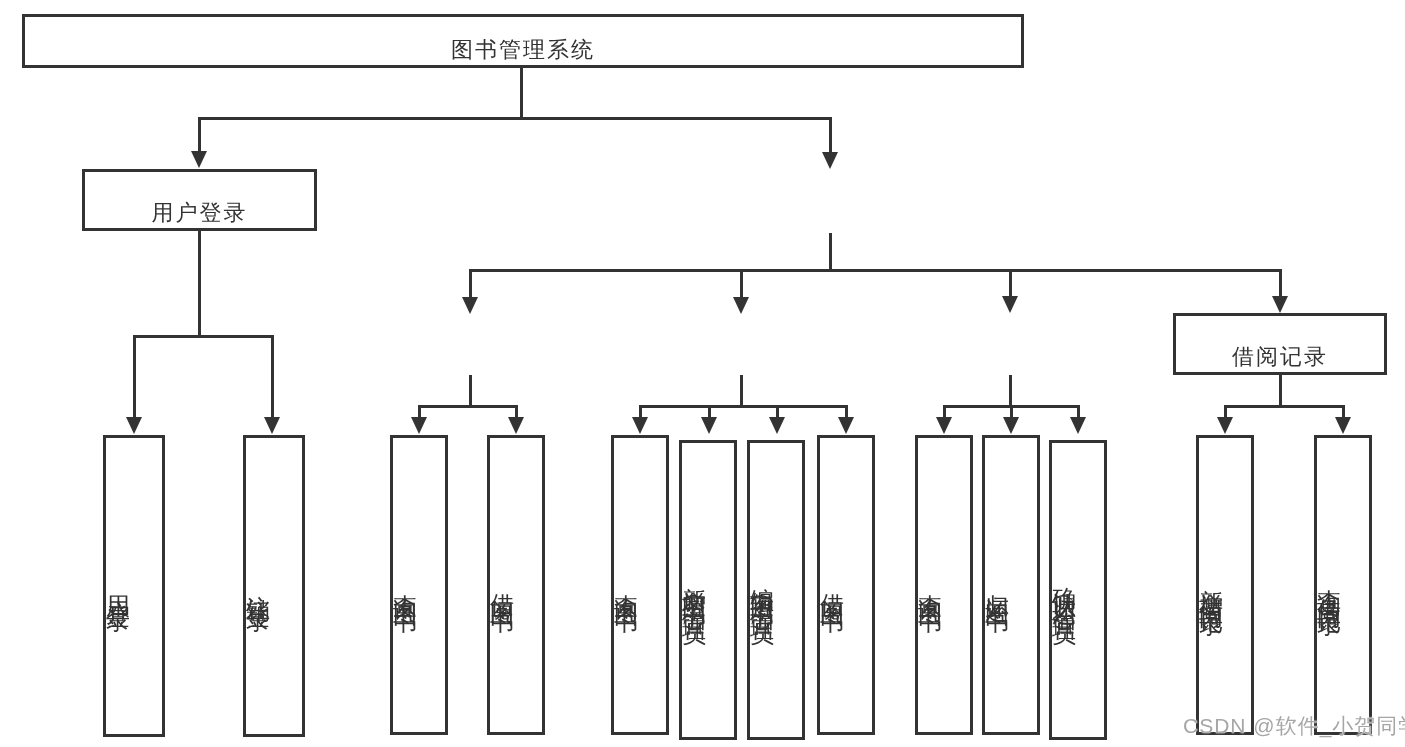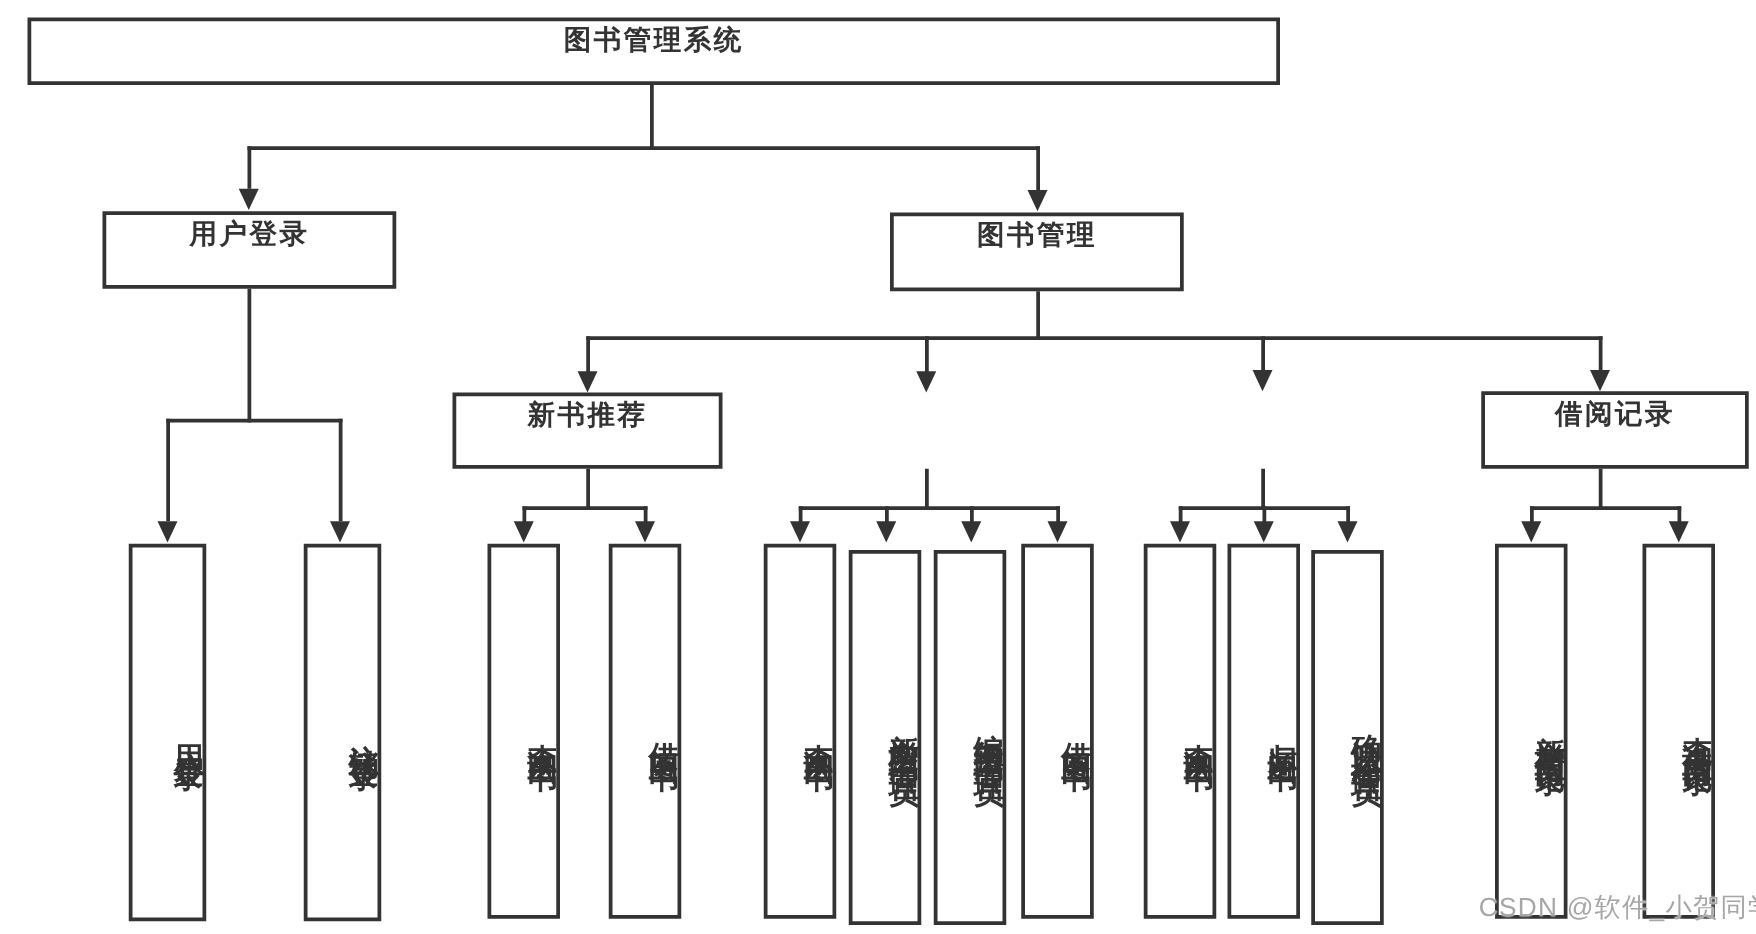--- a/index.html
+++ b/index.html
@@ -10,23 +10,22 @@
     overflow:hidden;
     font-family:"Liberation Sans", sans-serif;
   }
   .box{
     position:absolute;
     box-sizing:border-box;
     border:3px solid #333333;
     background:#ffffff;
     color:#333333;
     display:flex;
-    align-items:flex-start;
+    align-items:flex-end;
     justify-content:center;
-    font-weight:bold;
   }
   .hbox{
     font-size:22px;
     letter-spacing:2px;
     white-space:nowrap;
   }
   .vbox{
     writing-mode:vertical-rl;
     text-orientation:mixed;
     font-size:24px;
@@ -56,28 +55,22 @@
 
 <div id="canvas">
 
   <div class="box hbox" style="left:22px;top:14px;width:1002px;height:54px;">
     <span>图书管理系统</span>
   </div>
 
   <div class="box hbox" style="left:82px;top:169px;width:235px;height:62px;">
     <span>用户登录</span>
   </div>
-  <div class="box hbox" style="left:712px;top:170px;width:235px;height:63px;">
-    <span>图书管理</span>
-  </div>
 
-  <div class="box hbox" style="left:362px;top:314px;width:216px;height:61px;">
-    <span>新书推荐</span>
-  </div>
-  <div class="box hbox" style="left:1173px;top:313px;width:214px;height:62px;margin-left:12px;">
+  <div class="box hbox" style="left:1173px;top:313px;width:214px;height:62px;">
     <span>借阅记录</span>
   </div>
 
   <div class="box vbox" style="left:103px;top:435px;width:62px;height:302px;">
     <span>用户登录</span>
   </div>
   <div class="box vbox" style="left:243px;top:435px;width:62px;height:302px;">
     <span>注销登录</span>
   </div>
 

